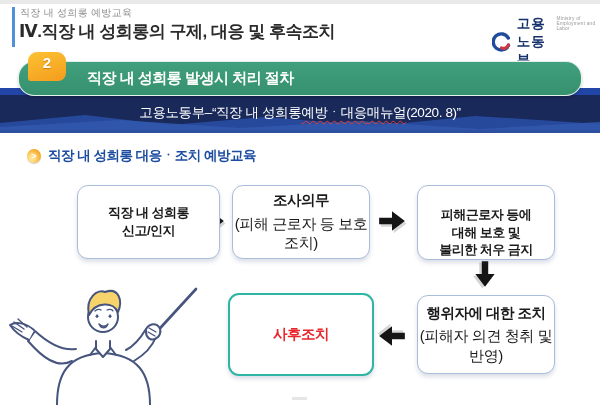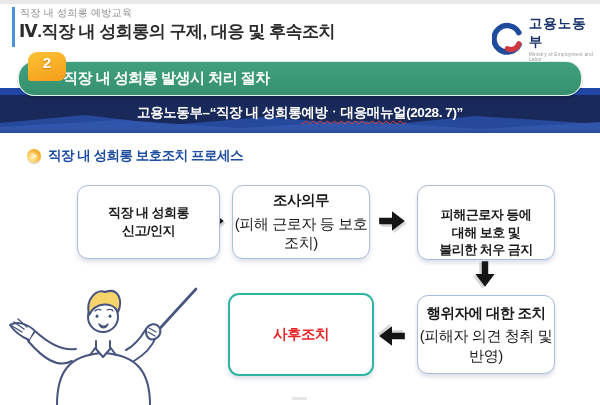--- a/index.html
+++ b/index.html
@@ -10,50 +10,50 @@
   .top-strip{position:absolute;left:0;top:0;width:600px;height:4px;background:#e9e9e9;}
 
   
   .accent-bar{position:absolute;left:12px;top:7px;width:3px;height:40px;background:#4f92d8;}
   .eyebrow{position:absolute;left:20px;top:6px;font-size:10px;color:#8f8f8f;letter-spacing:.3px;}
   .title{position:absolute;left:19px;top:20px;font-size:17px;font-weight:700;color:#2b2b2b;letter-spacing:-0.5px;}
 
   
   .logo{position:absolute;left:492px;top:15px;display:flex;align-items:center;gap:6px;}
   .logo svg{width:34px;height:34px;}
-  .logo-texts{display:flex;flex-direction:column;}
+  .logo-texts{display:flex;flex-direction:row;}
   .logo-name{font-size:13.5px;font-weight:700;color:#16316b;letter-spacing:1px;}
   .logo-en{font-size:4.8px;color:#9a9a9a;margin-top:1px;letter-spacing:.2px;}
 
   
   .gbanner{
     position:absolute;left:18px;top:61px;width:562px;height:33px;
     background:linear-gradient(180deg,#41a07e,#35906d);
     border:1px solid rgba(255,255,255,.85);border-radius:16px;
     box-shadow:0 2px 3px rgba(0,0,0,.18);
     display:flex;align-items:center;z-index:3;
   }
-  .gbanner .lbl{padding-left:44px;color:#fff;font-weight:700;font-size:15px;letter-spacing:-0.5px;}
+  .gbanner .lbl{padding-left:68px;color:#fff;font-weight:700;font-size:15px;letter-spacing:-0.5px;}
   .gbadge{
     position:absolute;left:28px;top:52px;width:38px;height:29px;z-index:4;
     background:linear-gradient(160deg,#fcc233,#f49c1c);
     border-radius:9px 9px 8px 3px;
     display:flex;align-items:flex-start;justify-content:center;
     color:#fff;font-weight:700;font-size:15px;
     text-shadow:0 1px 1px rgba(170,85,0,.55);
   }
   .gbadge span{margin-top:2px;}
 
   
   .nbanner{position:absolute;left:0;top:88px;width:600px;height:45px;z-index:2;}
   .nbanner svg{position:absolute;left:0;top:0;width:600px;height:45px;}
   .nbanner .txt{
     position:absolute;left:0;top:0;width:600px;height:45px;
     display:flex;align-items:center;justify-content:center;
-    color:#fff;font-weight:700;font-size:13.5px;letter-spacing:-0.4px;
+    color:#fff;font-weight:400;font-size:13.5px;letter-spacing:-0.4px;
     padding-top:4px;box-sizing:border-box;
   }
   .sq{
     text-decoration-line:underline;text-decoration-style:wavy;
     text-decoration-color:#e23c3c;text-decoration-thickness:1px;
     text-underline-offset:3px;
   }
 
   
   .pheading{position:absolute;left:27px;top:147px;display:flex;align-items:center;gap:7px;}
@@ -130,27 +130,27 @@
       <rect width="600" height="7" fill="#2246a8"></rect>
       <path d="M0 45 L0 35 L85 27 L170 37 L265 29 L375 38 L475 28 L600 36 L600 45 Z" fill="#27499c"></path>
       <path d="M0 45 L0 39 L120 32 L240 40 L360 33 L480 41 L600 34 L600 45 Z" fill="#3158ae" opacity=".85"></path>
       <rect y="42" width="600" height="3" fill="#2d4f9f"></rect>
     </svg>
     <div class="txt">
       <span>고용노동부–“직장 내 성희롱 </span>
         <span class="sq">예방ㆍ대응</span>
         <span> </span>
         <span class="sq">매뉴얼</span>
-        <span>(2028. 7)”</span>
+        <span>(2020. 8)”</span>
     </div>
   </div>
 
   <div class="pheading">
     <div class="coin">&gt;</div>
-    <div class="lbl">직장 내 성희롱 보호조치 프로세스</div>
+    <div class="lbl">직장 내 성희롱 대응ㆍ조치 예방교육</div>
   </div>
 
   <div class="fbox" id="box1">
     <div class="t">직장 내 성희롱
 신고/인지</div>
   </div>
 
   <svg class="arrow" id="arrow1" viewBox="0 0 28 24">
     <path class="sh" transform="translate(1.6,2.4)" d="M2 9 H14 V3 L26 12 L14 21 V15 H2 Z"></path>
     <path class="ar" d="M2 9 H14 V3 L26 12 L14 21 V15 H2 Z"></path>

